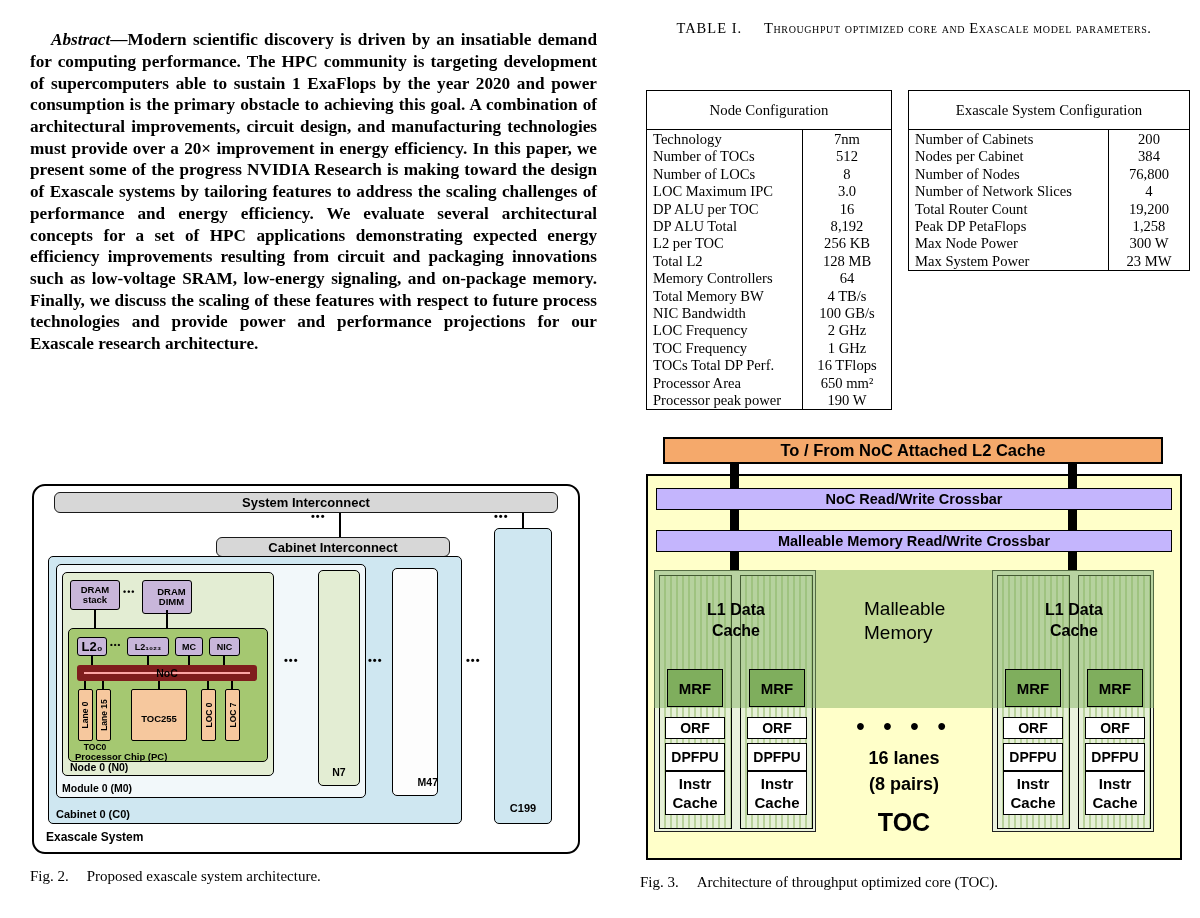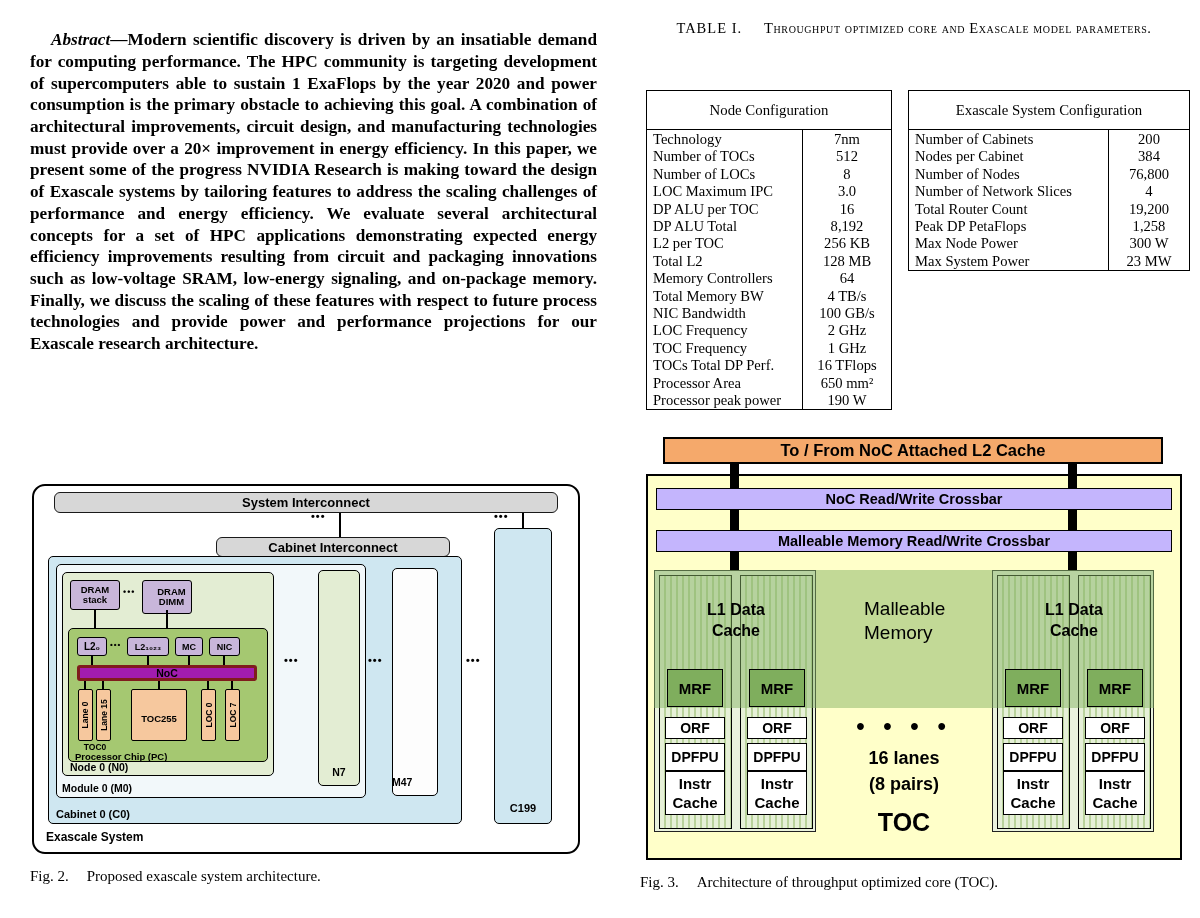--- a/index.html
+++ b/index.html
@@ -41,22 +41,22 @@
   .dots{position:absolute;font-weight:bold;letter-spacing:1px;font-size:11px;}
   .hbox{position:absolute;border:1.3px solid #000;border-radius:5px;}
   .blabel{position:absolute;font-weight:bold;}
   .pbox{position:absolute;background:#c8b6da;border:1px solid #000;border-radius:3px;
         display:flex;align-items:center;justify-content:center;font-weight:bold;text-align:center;}
   .lanebox{position:absolute;background:#f6c89e;border:1px solid #000;border-radius:2px;
            display:flex;align-items:center;justify-content:center;}
   .vtext{transform:rotate(-90deg);white-space:nowrap;font-weight:bold;font-size:8.5px;}
   .pc{position:absolute;left:38px;top:150px;width:200px;height:134px;background:#a5c871;
       border:1.4px solid #000;border-radius:5px;}
-  .noc-bar{position:absolute;left:8px;top:36px;width:180px;height:16px;background:#a21caf;
-           border:3px solid #7f1d1d;border-radius:3px;display:flex;align-items:center;
+  .noc-bar{position:absolute;left:8px;top:36px;width:180px;height:16px;background:#fca5a5;
+           border:7px solid #7f1d1d;border-radius:3px;display:flex;align-items:center;
            justify-content:center;font-weight:bold;font-size:10.5px;}
   .stub{position:absolute;width:2px;background:#000;}
 
   
   .f3{position:absolute;left:640px;top:432px;width:548px;height:434px;
       font-family:"Liberation Sans","DejaVu Sans",sans-serif;}
   .f3-top{position:absolute;left:23px;top:5px;width:500px;height:27px;background:#f5a96b;
           border:2px solid #000;display:flex;align-items:center;justify-content:center;
           font-weight:bold;font-size:16.5px;}
   .f3-body{position:absolute;left:6px;top:42px;width:536px;height:386px;background:#ffffc9;
@@ -231,37 +231,37 @@
 
     <div class="hbox" style="left:18px;top:78px;width:414px;height:268px;background:#cfe7f1;"></div>
 
     <div class="hbox" style="left:464px;top:50px;width:58px;height:296px;background:#cfe7f1;"></div>
     <div class="blabel" style="left:464px;top:324px;width:58px;text-align:center;font-size:11px;">C199</div>
     <div class="dots" style="left:436px;top:176px;">•••</div>
 
     <div class="hbox" style="left:26px;top:86px;width:310px;height:234px;background:#f2f8fa;border-width:1.2px;"></div>
 
     <div class="hbox" style="left:362px;top:90px;width:46px;height:228px;background:#fdfdfd;border-width:1.2px;"></div>
-    <div class="blabel" style="left:362px;top:298px;width:46px;text-align:left;font-size:10.5px;">M47</div>
+    <div class="blabel" style="left:362px;top:298px;width:46px;text-align:right;font-size:10.5px;">M47</div>
     <div class="dots" style="left:338px;top:176px;">•••</div>
 
     <div class="hbox" style="left:32px;top:94px;width:212px;height:204px;background:#e3edd3;border-width:1.2px;"></div>
 
     <div class="hbox" style="left:288px;top:92px;width:42px;height:216px;background:#e3edd3;border-width:1.2px;"></div>
     <div class="blabel" style="left:288px;top:288px;width:42px;text-align:center;font-size:10.5px;">N7</div>
     <div class="dots" style="left:254px;top:176px;">•••</div>
 
     <div class="pbox" style="left:40px;top:102px;width:50px;height:30px;font-size:9.5px;line-height:10.5px;">DRAM stack</div>
     <div class="dots" style="left:93px;top:109px;font-size:9px;">•••</div>
     <div class="pbox" style="left:112px;top:102px;width:50px;height:34px;font-size:9.5px;line-height:10.5px;padding-left:9px;">DRAM DIMM</div>
     <div class="vline" style="left:64px;top:132px;height:18px;"></div>
     <div class="vline" style="left:136px;top:132px;height:18px;"></div>
 
     <div class="pc">
-      <div class="pbox" style="left:8px;top:8px;width:30px;height:19px;font-size:10px;">L2₀</div>
+      <div class="pbox" style="left:8px;top:8px;width:30px;height:19px;font-size:13px;">L2₀</div>
       <div class="dots" style="left:41px;top:11px;font-size:8px;">•••</div>
       <div class="pbox" style="left:58px;top:8px;width:42px;height:19px;font-size:9px;">L2₁₀₂₃</div>
       <div class="pbox" style="left:106px;top:8px;width:28px;height:19px;font-size:9px;">MC</div>
       <div class="pbox" style="left:140px;top:8px;width:31px;height:19px;font-size:9px;">NIC</div>
       <div class="stub" style="left:22px;top:27px;height:9px;"></div>
       <div class="stub" style="left:78px;top:27px;height:9px;"></div>
       <div class="stub" style="left:119px;top:27px;height:9px;"></div>
       <div class="stub" style="left:154px;top:27px;height:9px;"></div>
       <div class="noc-bar">NoC</div>
       <div class="stub" style="left:15px;top:52px;height:8px;"></div>

